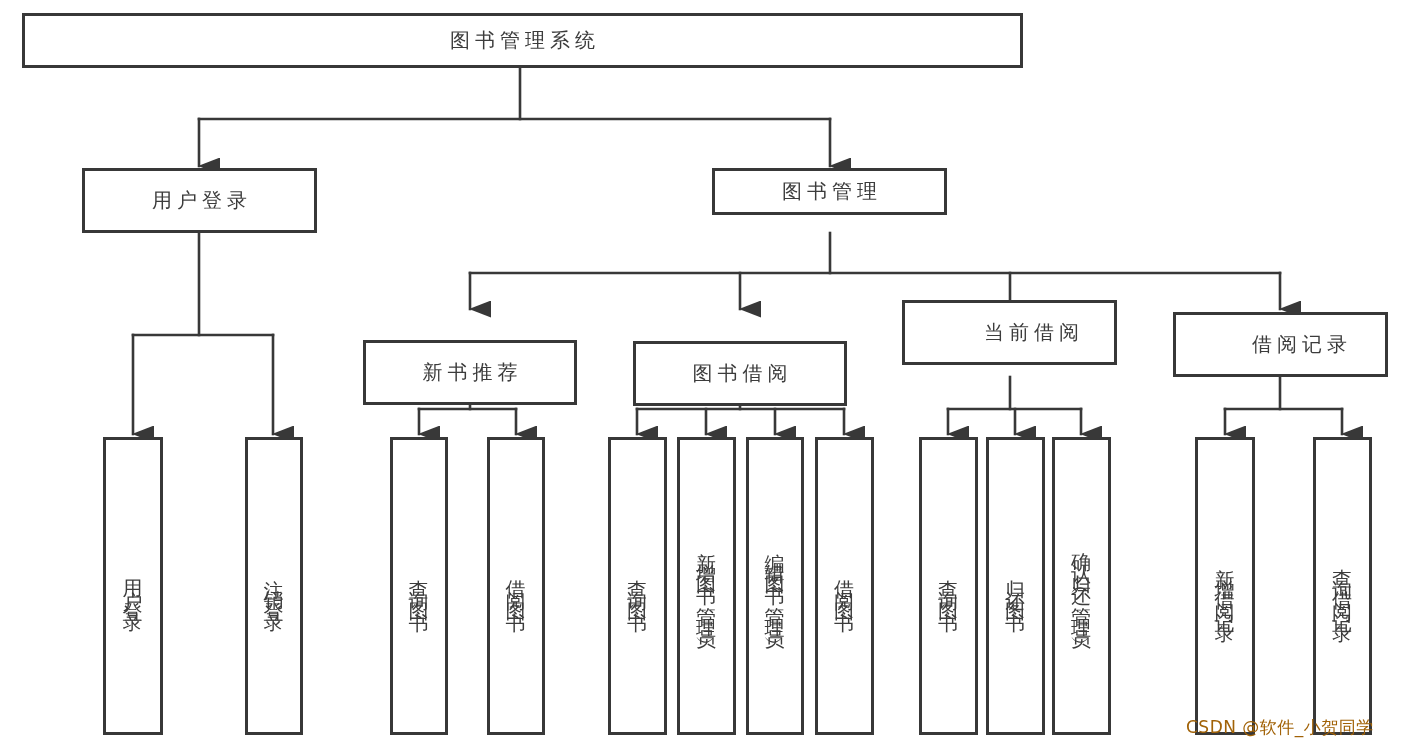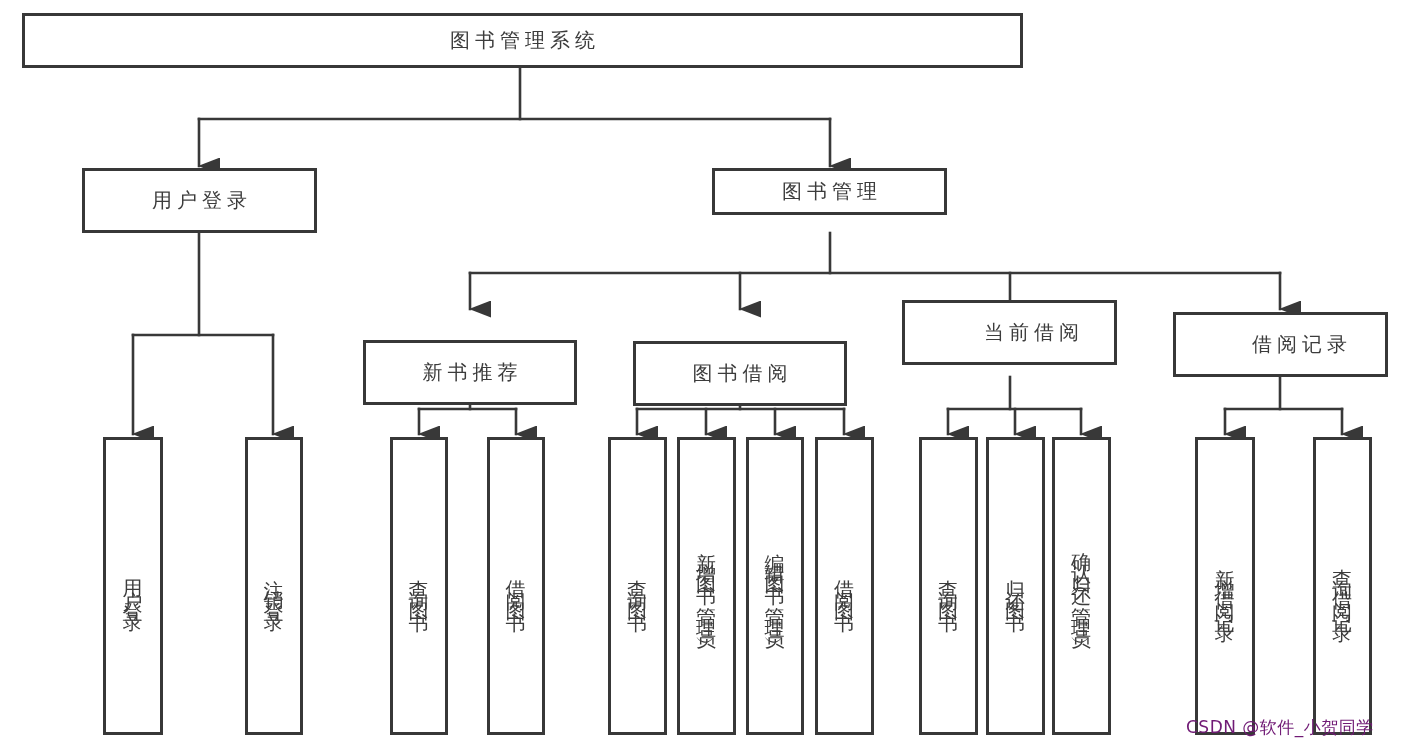--- a/index.html
+++ b/index.html
@@ -39,21 +39,21 @@
     font-size: 20px;
     letter-spacing: 11px;
     line-height: 1;
     color: #3c3c3c;
   }
   #watermark {
     position: absolute;
     left: 1186px;
     top: 716px;
     font-size: 17px;
-    color: #701a75;
+    color: #a16207;
     white-space: nowrap;
     z-index: 5;
     letter-spacing: 0.5px;
   }
 </style>
 </head>
 <body>
 
 <div id="canvas">
 

